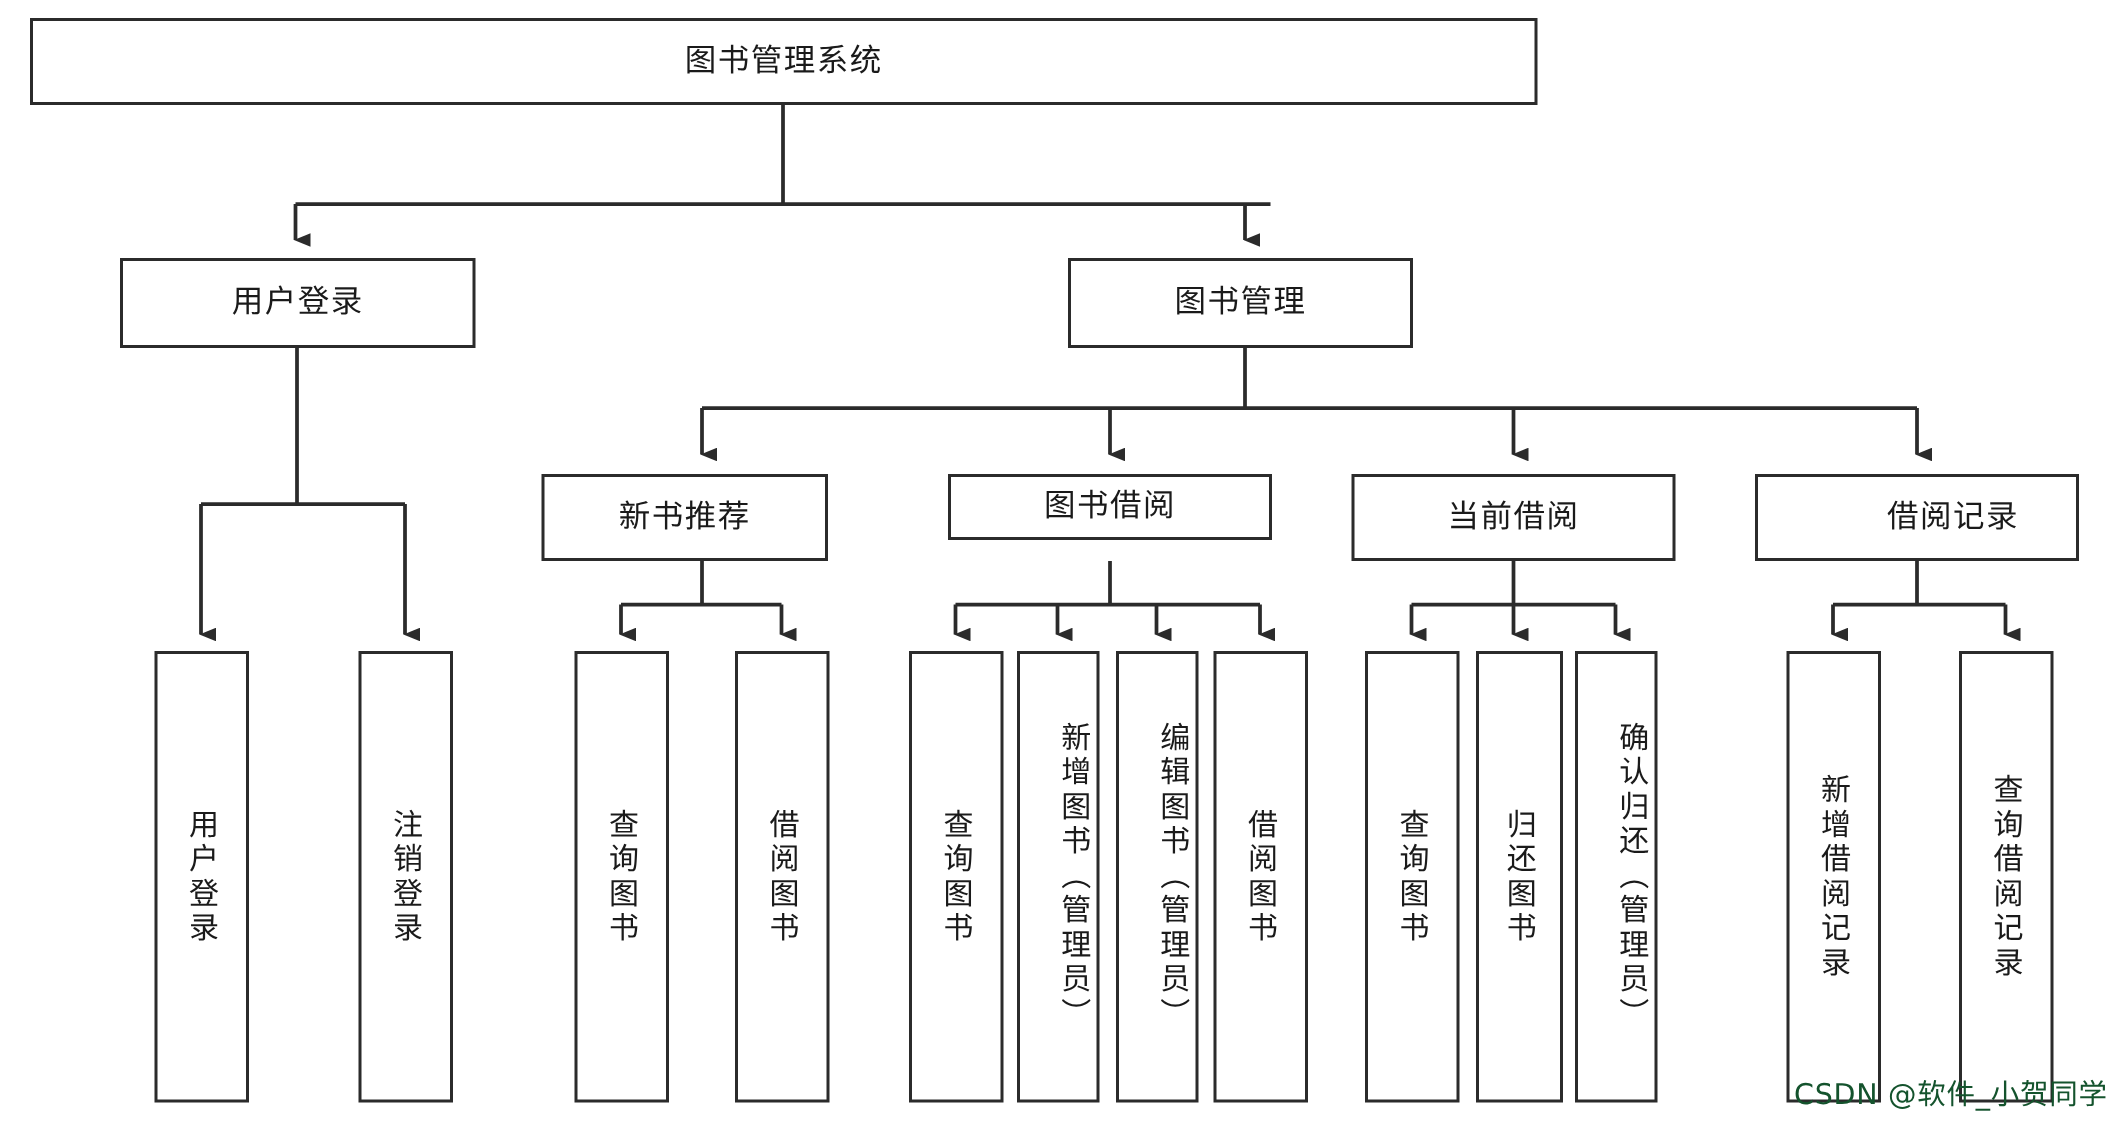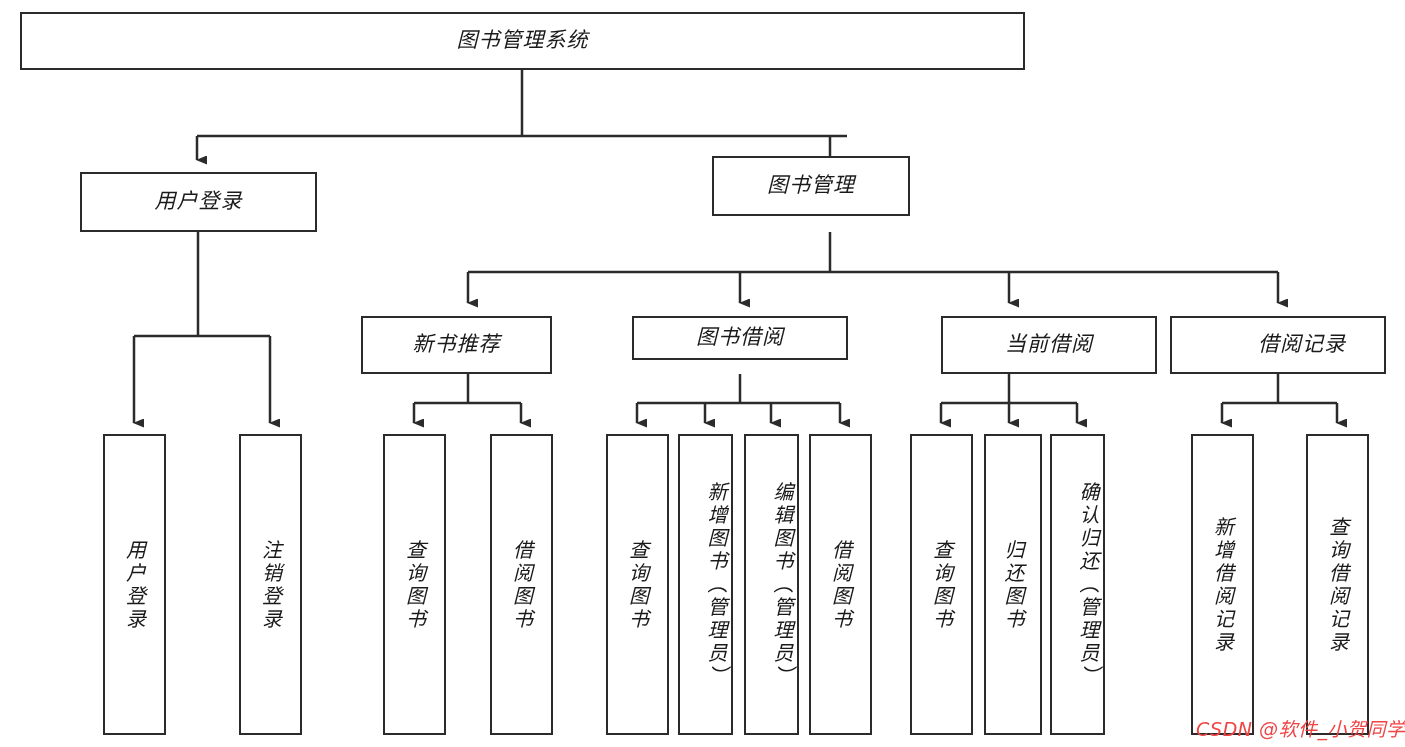--- a/index.html
+++ b/index.html
@@ -10,21 +10,20 @@
   }
   body {
     font-family: "DejaVu Sans", "Liberation Sans", sans-serif;
   }
   #canvas {
     position: relative;
     width: 1405px;
     height: 747px;
     background: #ffffff;
     overflow: hidden;
-    font-style: italic;
   }
   #diagram-svg {
     position: absolute;
     left: 0;
     top: 0;
     width: 1405px;
     height: 747px;
   }
   .node-box {
     position: absolute;
@@ -53,21 +52,21 @@
   }
   .node-box.vert.center-text {
     align-items: center;
   }
   .node-label {
     white-space: nowrap;
   }
   .watermark {
     position: absolute;
     font-size: 19px;
-    color: #ef4444;
+    color: #14532d;
     white-space: nowrap;
     letter-spacing: 0.5px;
     pointer-events: none;
   }
 </style>
 </head>
 <body>
 
 <div id="canvas">
 
@@ -121,31 +120,31 @@
     </g>
   </svg>
 
   <div class="node-box horiz" style="left:20px; top:12px; width:1005px; height:58px;">
     <span class="node-label">图书管理系统</span>
   </div>
 
   <div class="node-box horiz" style="left:80px; top:172px; width:237px; height:60px;">
     <span class="node-label">用户登录</span>
   </div>
-  <div class="node-box horiz" style="left:712px; top:156px; width:198px; height:60px;align-items:center;">
+  <div class="node-box horiz" style="left:712px; top:172px; width:230px; height:60px;align-items:center;">
     <span class="node-label">图书管理</span>
   </div>
 
   <div class="node-box horiz" style="left:361px; top:316px; width:191px; height:58px;">
     <span class="node-label">新书推荐</span>
   </div>
   <div class="node-box horiz" style="left:632px; top:316px; width:216px; height:44px;">
     <span class="node-label">图书借阅</span>
   </div>
-  <div class="node-box horiz" style="left:901px; top:316px; width:216px; height:58px;margin-left:40px;">
+  <div class="node-box horiz" style="left:901px; top:316px; width:216px; height:58px;">
     <span class="node-label">当前借阅</span>
   </div>
   <div class="node-box horiz" style="left:1170px; top:316px; width:216px; height:58px;padding-left:48px;">
     <span class="node-label">借阅记录</span>
   </div>
 
   <div class="node-box vert center-text" style="left:103px; top:434px; width:63px; height:301px;">
     <span class="node-label">用户登录</span>
   </div>
   <div class="node-box vert center-text" style="left:239px; top:434px; width:63px; height:301px;">

